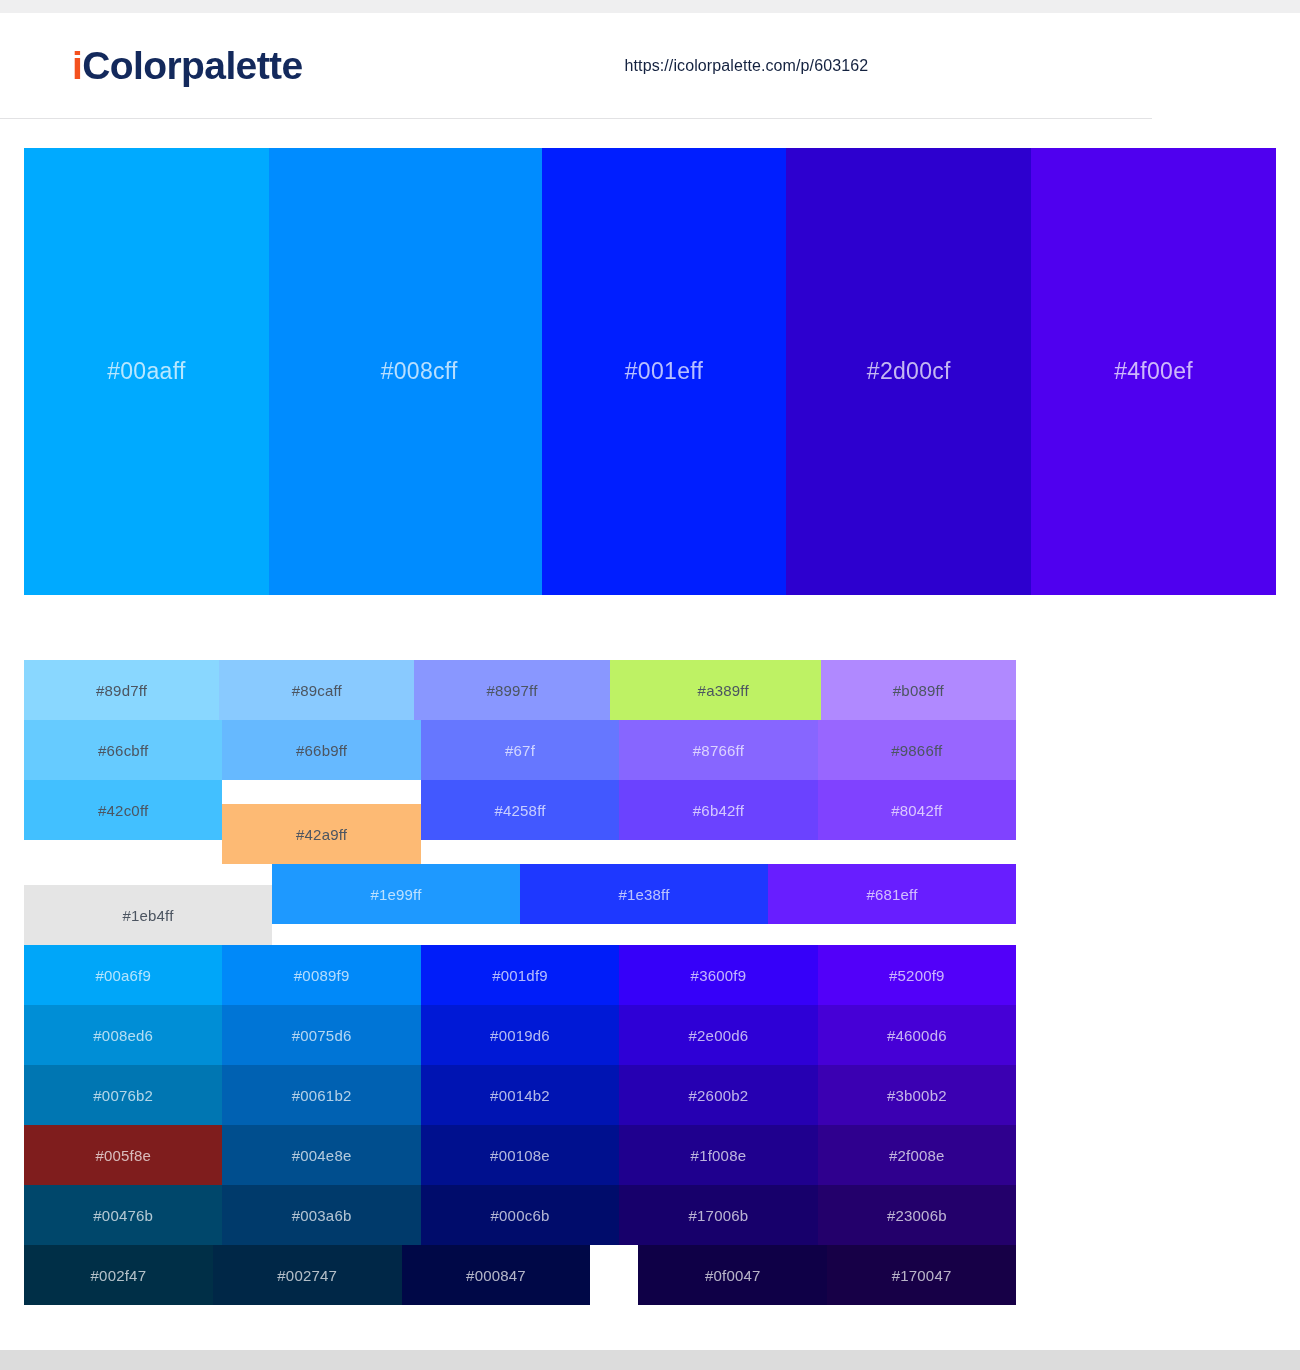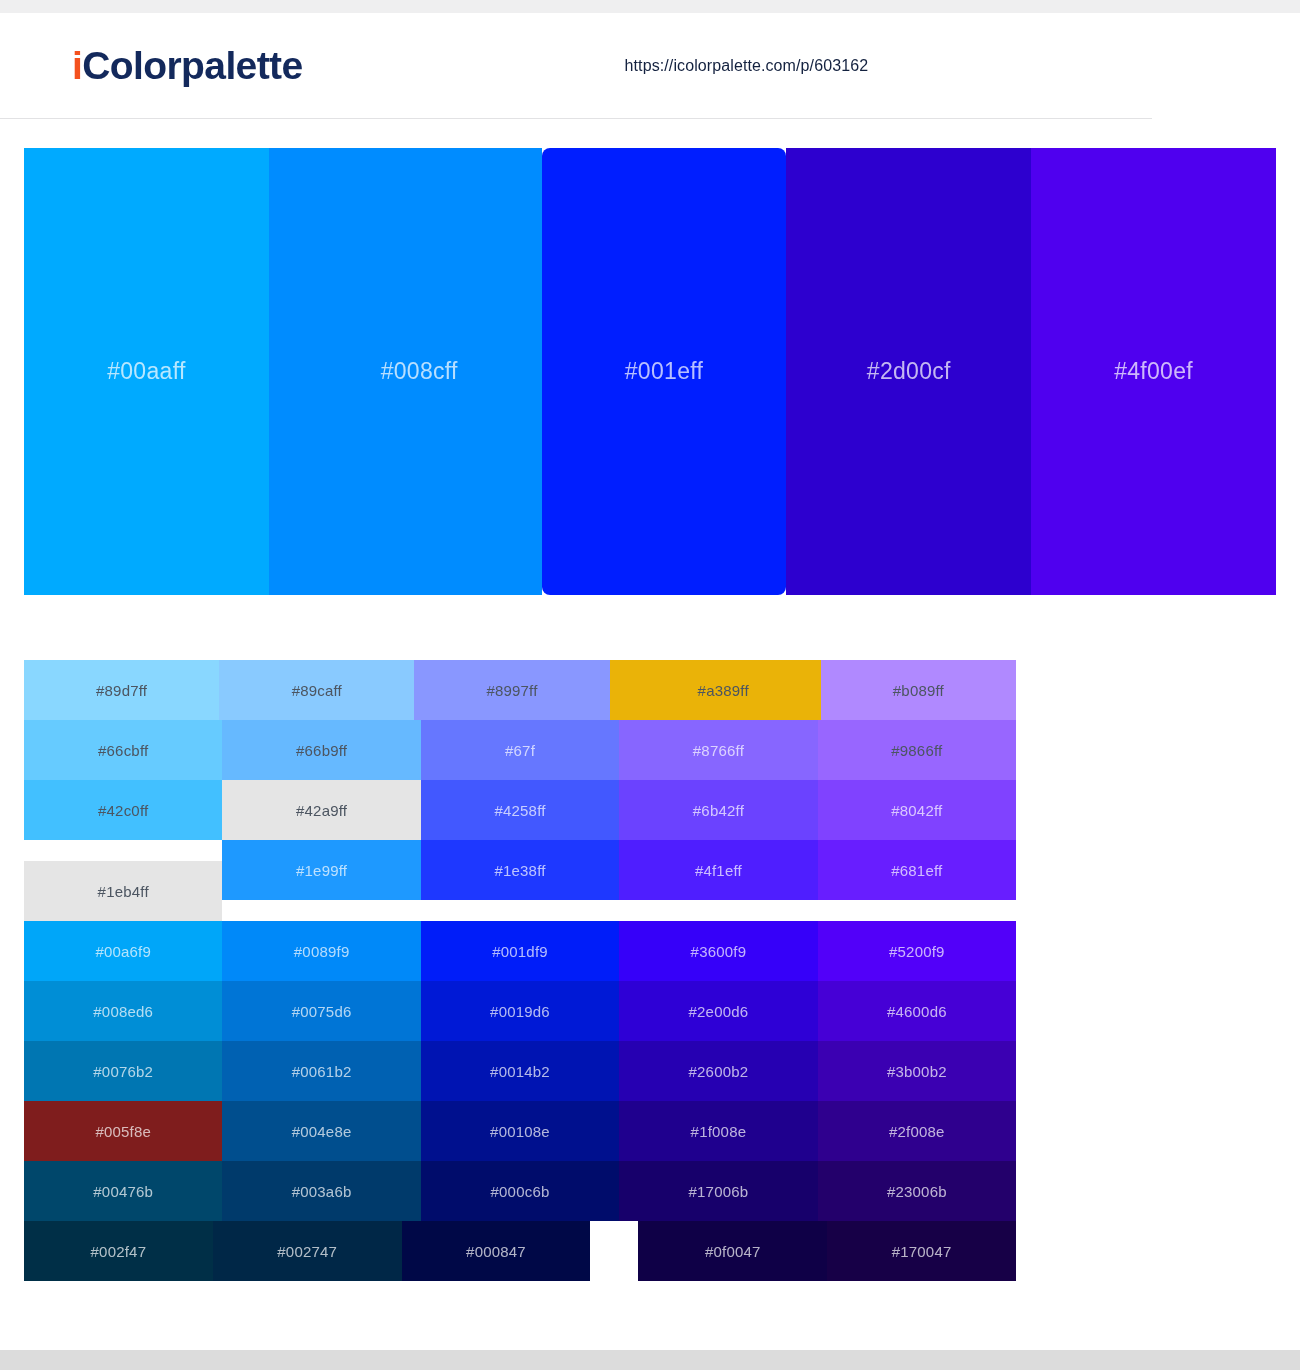--- a/index.html
+++ b/index.html
@@ -101,21 +101,21 @@
     <div class="site-url">https://icolorpalette.com/p/603162</div>
   </div>
 
   <div class="main-swatches">
       <div class="main-swatch" style="background: rgb(0, 170, 255);">
         <span class="hex">#00aaff</span>
       </div>
       <div class="main-swatch" style="background: rgb(0, 140, 255); padding-left: 28px;">
         <span class="hex">#008cff</span>
       </div>
-      <div class="main-swatch" style="background: rgb(0, 30, 255); border-radius: 8px;">
+      <div class="main-swatch" style="background: rgb(0, 30, 255);">
         <span class="hex">#001eff</span>
       </div>
       <div class="main-swatch" style="background: rgb(45, 0, 207);">
         <span class="hex">#2d00cf</span>
       </div>
       <div class="main-swatch" style="background: rgb(79, 0, 239);">
         <span class="hex">#4f00ef</span>
       </div>
     </div>
 
@@ -123,21 +123,21 @@
       <div class="shade-row">
         <div class="shade-cell light" style="background: rgb(137, 215, 255);">
           <span class="hex">#89d7ff</span>
         </div>
         <div class="shade-cell light" style="background: rgb(137, 202, 255);">
           <span class="hex">#89caff</span>
         </div>
         <div class="shade-cell light" style="background: rgb(137, 151, 255);">
           <span class="hex">#8997ff</span>
         </div>
-        <div class="shade-cell light" style="background: #eab308; padding-left: 16px;">
+        <div class="shade-cell light" style="background: #bef264; padding-left: 16px;">
           <span class="hex">#a389ff</span>
         </div>
         <div class="shade-cell light" style="background: rgb(176, 137, 255);">
           <span class="hex">#b089ff</span>
         </div>
       </div>
       <div class="shade-row">
         <div class="shade-cell light" style="background: rgb(102, 203, 255);">
           <span class="hex">#66cbff</span>
         </div>
@@ -151,21 +151,21 @@
           <span class="hex">#8766ff</span>
         </div>
         <div class="shade-cell light" style="background: rgb(152, 102, 255);">
           <span class="hex">#9866ff</span>
         </div>
       </div>
       <div class="shade-row">
         <div class="shade-cell light" style="background: rgb(66, 192, 255);">
           <span class="hex">#42c0ff</span>
         </div>
-        <div class="shade-cell light" style="background: #e5e5e5;">
+        <div class="shade-cell light" style="background: #fdba74; margin-top: 24px;">
           <span class="hex">#42a9ff</span>
         </div>
         <div class="shade-cell dark" style="background: rgb(66, 88, 255);">
           <span class="hex">#4258ff</span>
         </div>
         <div class="shade-cell dark" style="background: rgb(107, 66, 255);">
           <span class="hex">#6b42ff</span>
         </div>
         <div class="shade-cell dark" style="background: rgb(128, 66, 255);">
           <span class="hex">#8042ff</span>
@@ -174,23 +174,20 @@
       <div class="shade-row">
         <div class="shade-cell light" style="background: #e5e5e5; margin-top: 21px;">
           <span class="hex">#1eb4ff</span>
         </div>
         <div class="shade-cell dark" style="background: rgb(30, 153, 255); text-align: center;">
           <span class="hex">#1e99ff</span>
         </div>
         <div class="shade-cell dark" style="background: rgb(30, 56, 255);">
           <span class="hex">#1e38ff</span>
         </div>
-        <div class="shade-cell dark" style="background: rgb(79, 30, 255);">
-          <span class="hex">#4f1eff</span>
-        </div>
         <div class="shade-cell dark" style="background: rgb(104, 30, 255);">
           <span class="hex">#681eff</span>
         </div>
       </div>
       <div class="shade-row">
         <div class="shade-cell dark" style="background: rgb(0, 166, 249);">
           <span class="hex">#00a6f9</span>
         </div>
         <div class="shade-cell dark" style="background: rgb(0, 137, 249);">
           <span class="hex">#0089f9</span>

